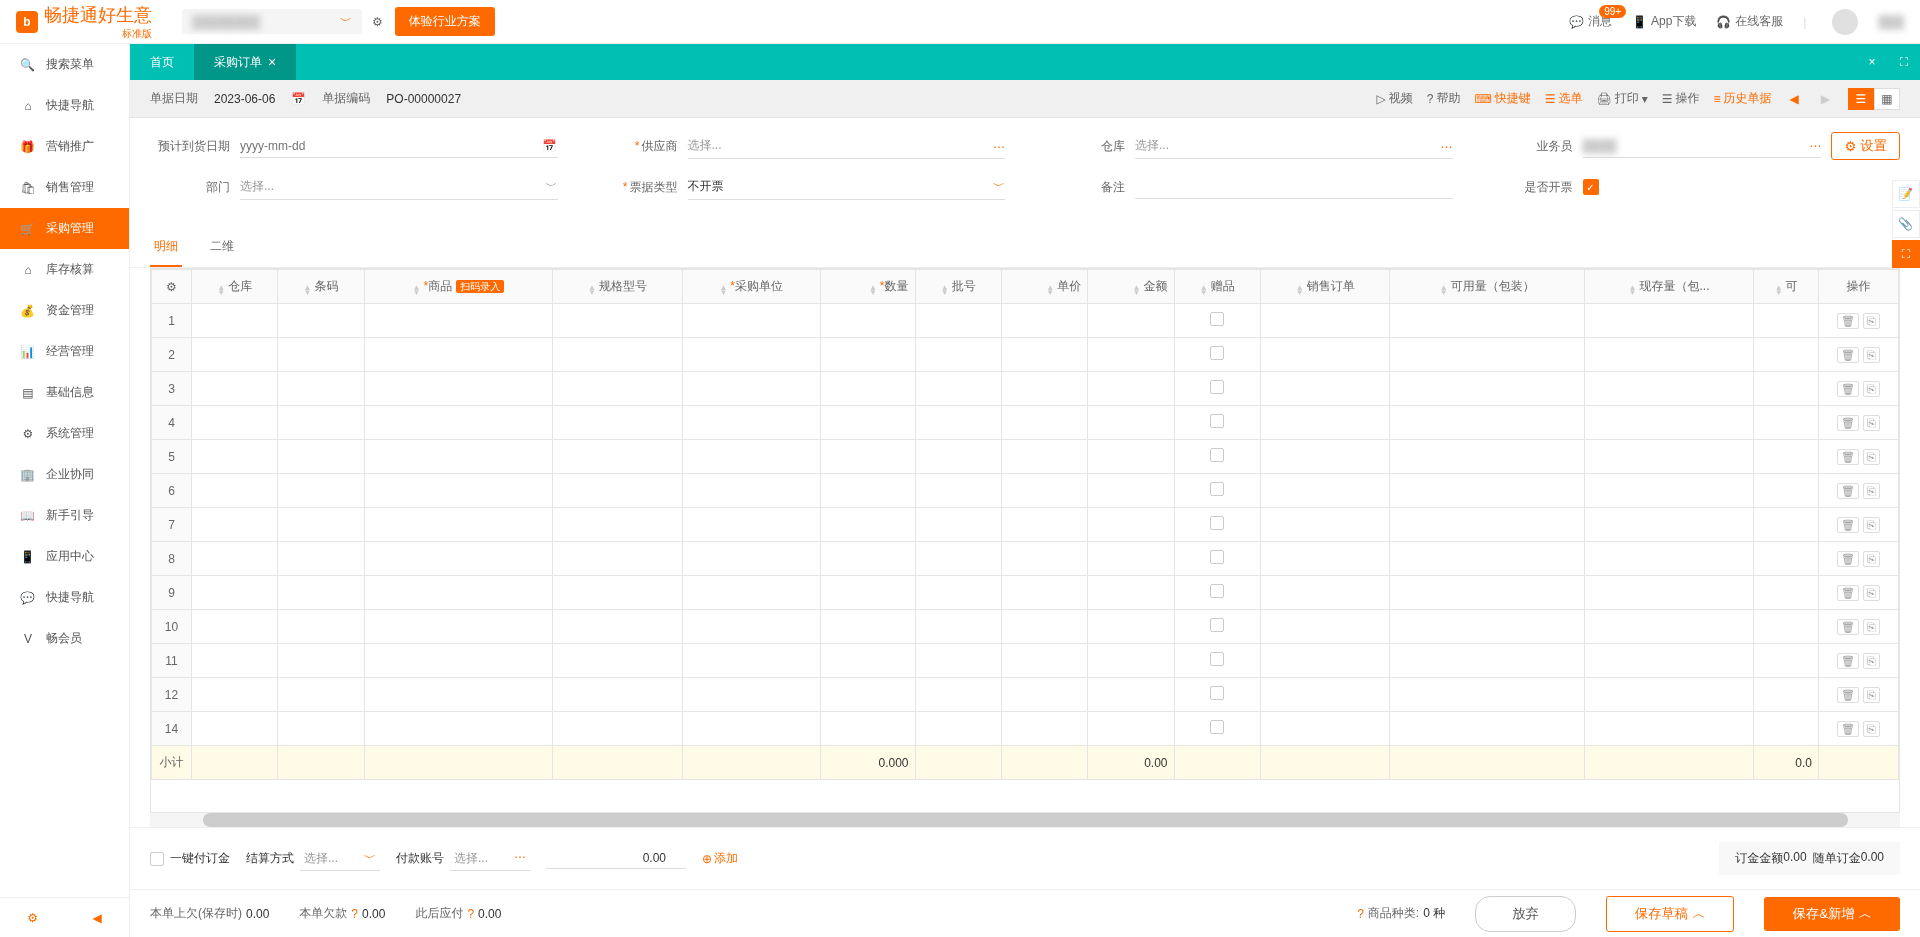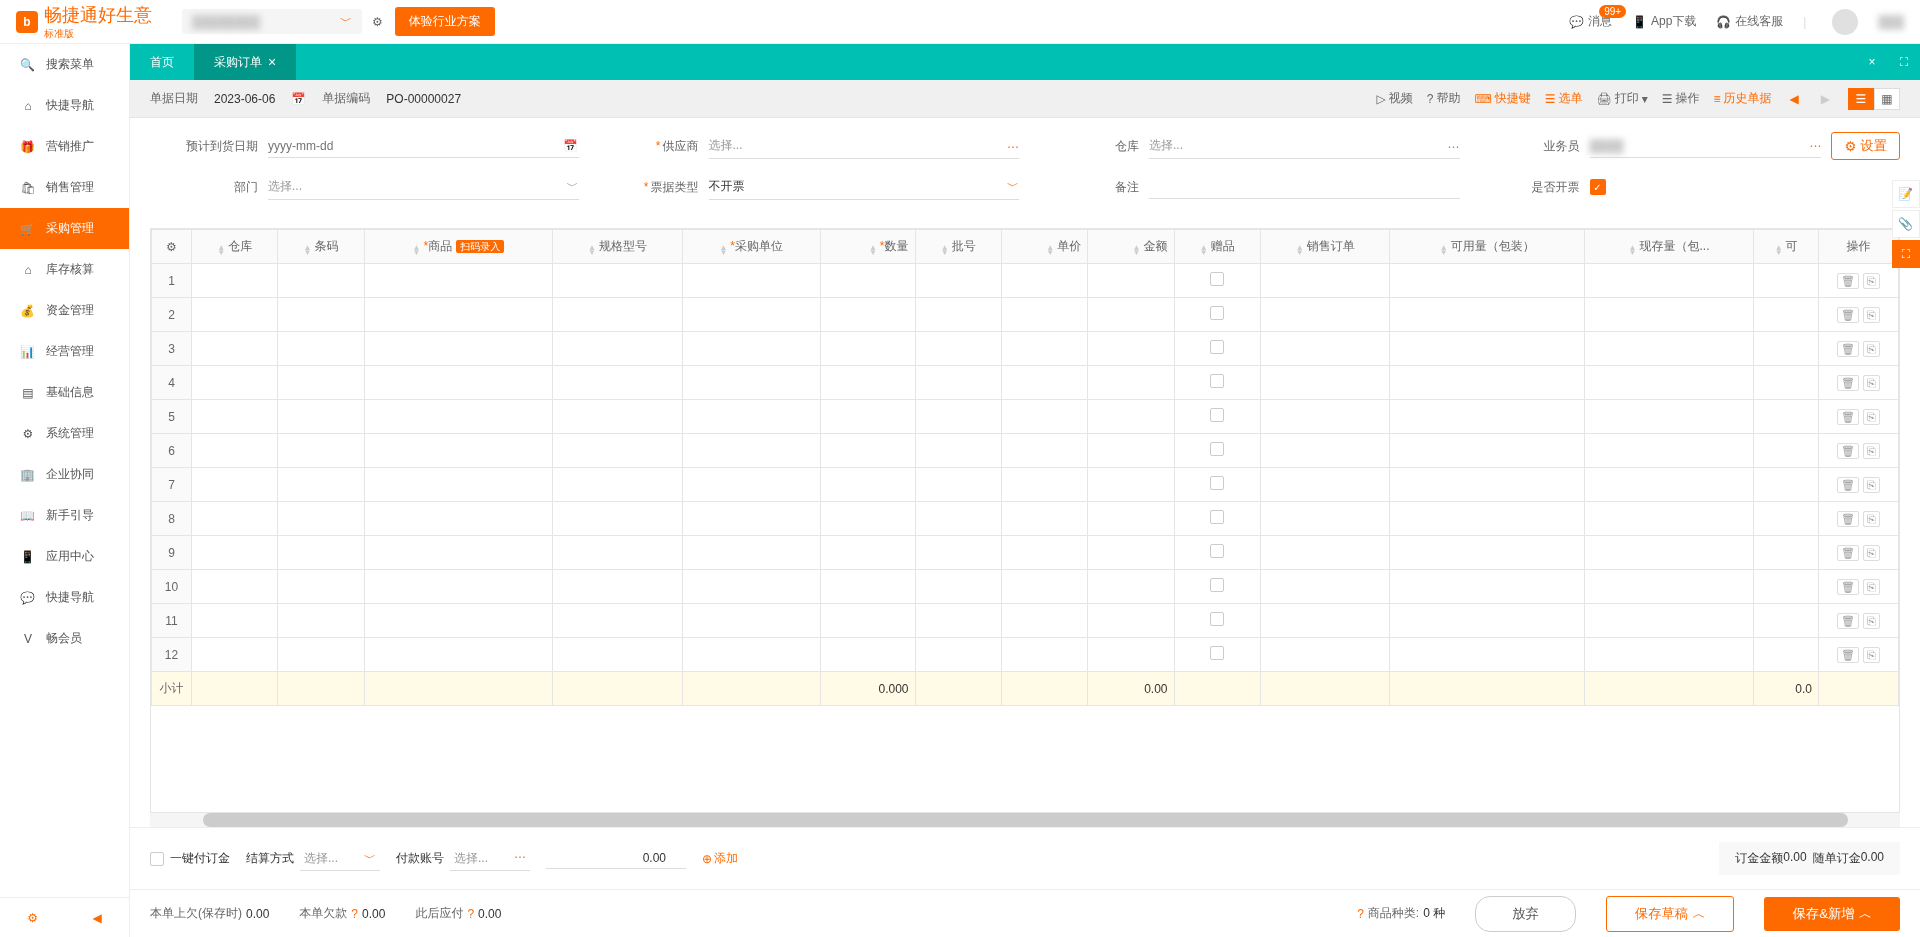--- a/index.html
+++ b/index.html
@@ -4,21 +4,21 @@
   <style>
     * { margin: 0; padding: 0; box-sizing: border-box; }
     body { font-family: -apple-system, "Microsoft YaHei", sans-serif; font-size: 12px; color: #333; background: #f5f5f5; overflow: hidden; }
     .app { display: flex; flex-direction: column; height: 937px; width: 1920px; }
     
     
     .header { height: 44px; background: #fff; display: flex; align-items: center; padding: 0 16px; border-bottom: 1px solid #eee; }
     .logo { display: flex; align-items: center; gap: 6px; }
     .logo-icon { width: 22px; height: 22px; background: #ff6a00; border-radius: 4px; display: flex; align-items: center; justify-content: center; color: #fff; font-weight: bold; }
     .logo-text { color: #ff6a00; font-size: 18px; font-weight: 500; }
-    .logo-sub { color: #ff6a00; font-size: 10px; }
+    .logo-sub { color: #ff6a00; font-size: 10px; text-align: right; }
     .company-select { margin-left: 30px; display: flex; align-items: center; gap: 6px; color: #999; background: #f5f5f5; padding: 4px 10px; border-radius: 3px; min-width: 180px; }
     .chev-down { color: #ff6a00; margin-left: auto; }
     .gear-btn { margin-left: 10px; color: #666; cursor: pointer; }
     .btn-orange { background: #ff6a00; color: #fff; border: none; padding: 6px 14px; border-radius: 3px; margin-left: 12px; cursor: pointer; font-size: 12px; }
     .header-right { margin-left: auto; display: flex; align-items: center; gap: 20px; color: #666; }
     .hr-item { display: flex; align-items: center; gap: 4px; cursor: pointer; position: relative; }
     .badge-99 { position: absolute; top: -8px; right: -14px; background: #ff6a00; color: #fff; font-size: 10px; padding: 1px 5px; border-radius: 8px; }
     .avatar { width: 26px; height: 26px; background: #e0e0e0; border-radius: 50%; margin-left: 6px; }
     
     
@@ -49,21 +49,21 @@
     .tb-right { margin-left: auto; display: flex; align-items: center; gap: 14px; color: #666; }
     .tb-link { display: flex; align-items: center; gap: 3px; cursor: pointer; }
     .tb-link.orange { color: #ff6a00; }
     .tb-arrow { color: #ff6a00; cursor: pointer; padding: 0 4px; }
     .view-toggle { display: flex; }
     .vt-btn { width: 26px; height: 22px; border: 1px solid #ddd; display: flex; align-items: center; justify-content: center; cursor: pointer; background: #fff; }
     .vt-btn.active { background: #ff6a00; color: #fff; border-color: #ff6a00; }
     
     
     .form-area { padding: 14px 20px; background: #fff; }
-    .form-row { display: flex; gap: 40px; margin-bottom: 14px; margin-left: 28px; }
+    .form-row { display: flex; gap: 40px; margin-bottom: 14px; }
     .form-field { display: flex; align-items: center; gap: 10px; flex: 1; }
     .ff-label { width: 80px; text-align: right; color: #666; }
     .ff-label .req { color: #ff6a00; margin-right: 2px; }
     .ff-input { flex: 1; display: flex; align-items: flex-end; border-bottom: 1px solid #ddd; padding: 4px 0; color: #999; position: relative; gap: 28px; }
     .ff-input input { border: none; outline: none; width: 100%; font-size: 12px; color: #333; }
     .ff-input .suffix { color: #ff6a00; cursor: pointer; }
     .ff-input .suffix-gray { color: #999; cursor: pointer; }
     .ff-checkbox { width: 16px; height: 16px; background: #ff6a00; border-radius: 2px; display: flex; align-items: center; justify-content: center; color: #fff; font-size: 10px; }
     .btn-setting { border: 1px solid #ff6a00; color: #ff6a00; background: #fff; padding: 4px 12px; border-radius: 3px; cursor: pointer; display: flex; align-items: center; gap: 4px; }
     
@@ -313,20 +313,24 @@
               </div>
           </div>
           <div class="form-field">
             <div class="ff-label">是否开票</div>
             <div class="ff-checkbox">✓</div>
             <div style="flex:1"></div>
           </div>
         </div>
       </div>
 
+      <div class="sub-tabs">
+        <div class="sub-tab active">明细</div>
+        <div class="sub-tab">二维</div>
+      </div>
 
       <div class="table-wrap">
         <table>
           <thead>
               <tr id="thead-row">
                 <th style="width: 40px;"><span>⚙</span></th>
                 <th><span class="sort">▲<br>▼</span>仓库</th>
                 <th><span class="sort">▲<br>▼</span>条码</th>
                 <th><span class="sort">▲<br>▼</span><span class="req">*</span>商品<span class="scan-badge">扫码录入</span></th>
                 <th><span class="sort">▲<br>▼</span>规格型号</th>
@@ -553,20 +557,38 @@
                 <td></td>
                 <td></td>
                 <td></td>
                 <td class="center"><span class="chk-empty"></span></td>
                 <td></td>
                 <td></td>
                 <td></td>
                 <td></td>
                 <td class="center"><span class="op-icon">🗑</span><span class="op-icon">⎘</span></td>
               </tr>
+              <tr>
+                <td class="row-num">14</td>
+                <td></td>
+                <td></td>
+                <td></td>
+                <td></td>
+                <td></td>
+                <td></td>
+                <td></td>
+                <td></td>
+                <td></td>
+                <td class="center"><span class="chk-empty"></span></td>
+                <td></td>
+                <td></td>
+                <td></td>
+                <td></td>
+                <td class="center"><span class="op-icon">🗑</span><span class="op-icon">⎘</span></td>
+              </tr>
               <tr class="subtotal">
                 <td class="row-num">小计</td>
                 <td></td>
                 <td></td>
                 <td></td>
                 <td></td>
                 <td></td>
                 <td class="right">0.000</td>
                 <td></td>
                 <td></td>

